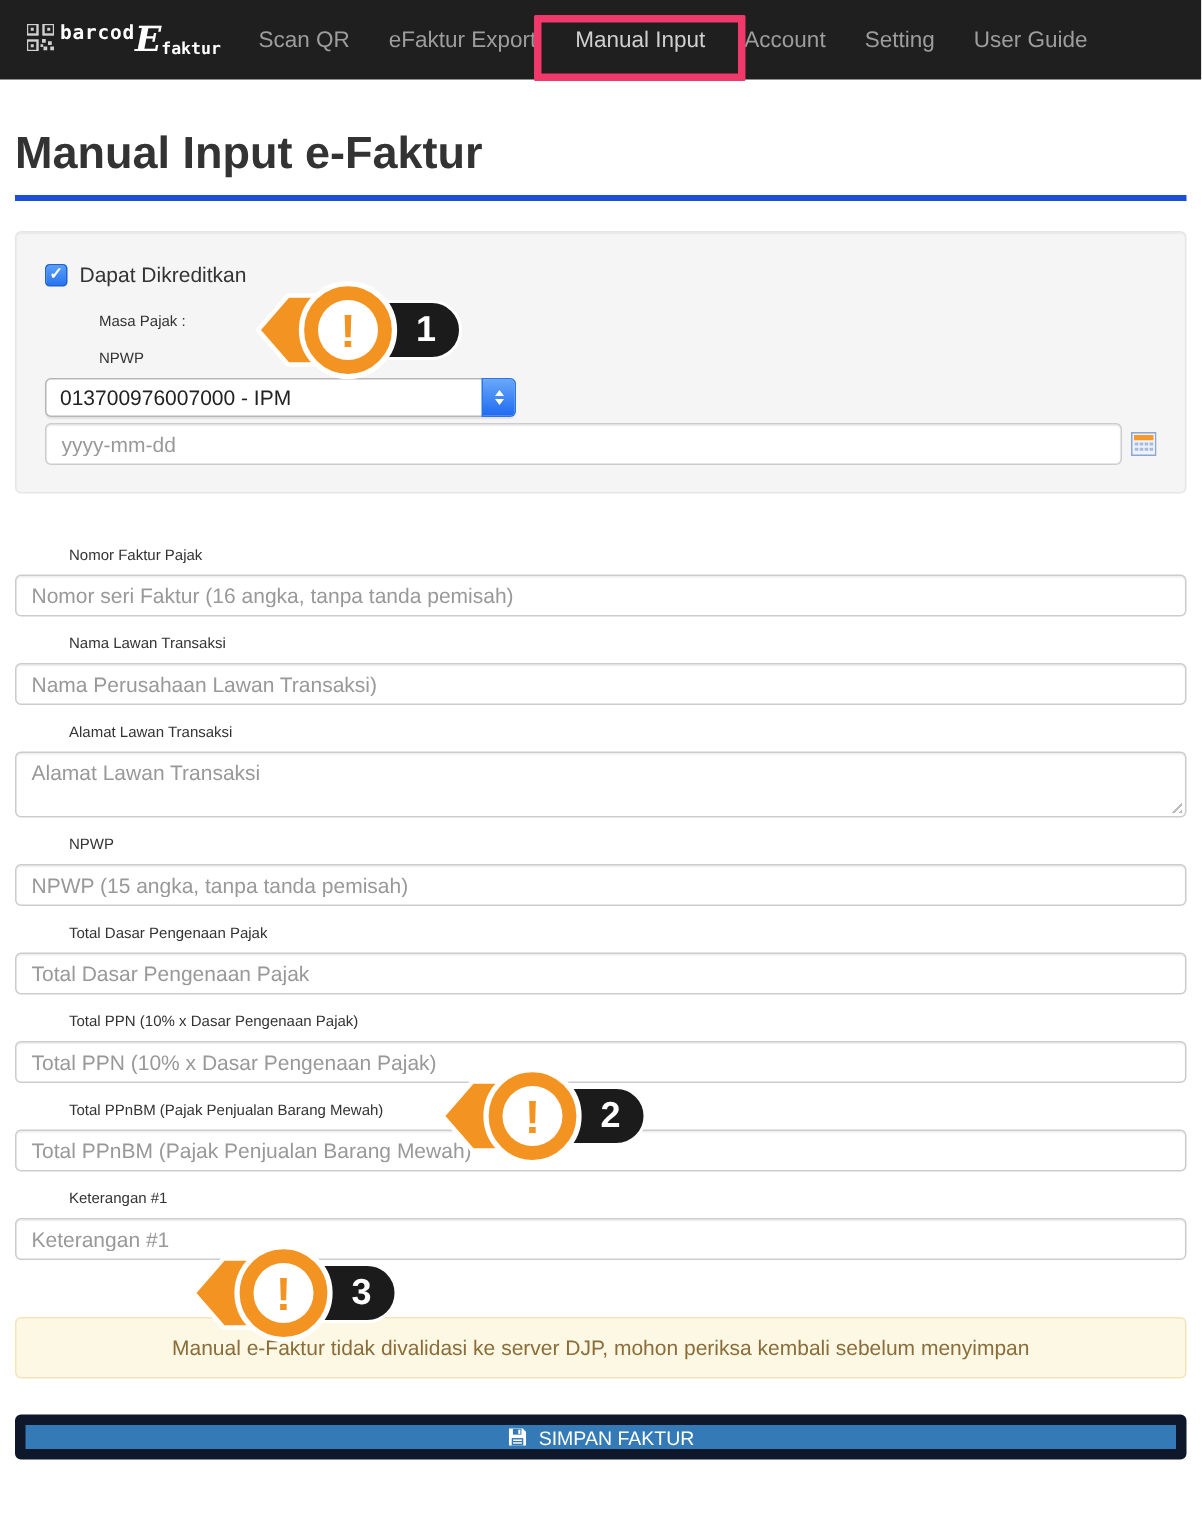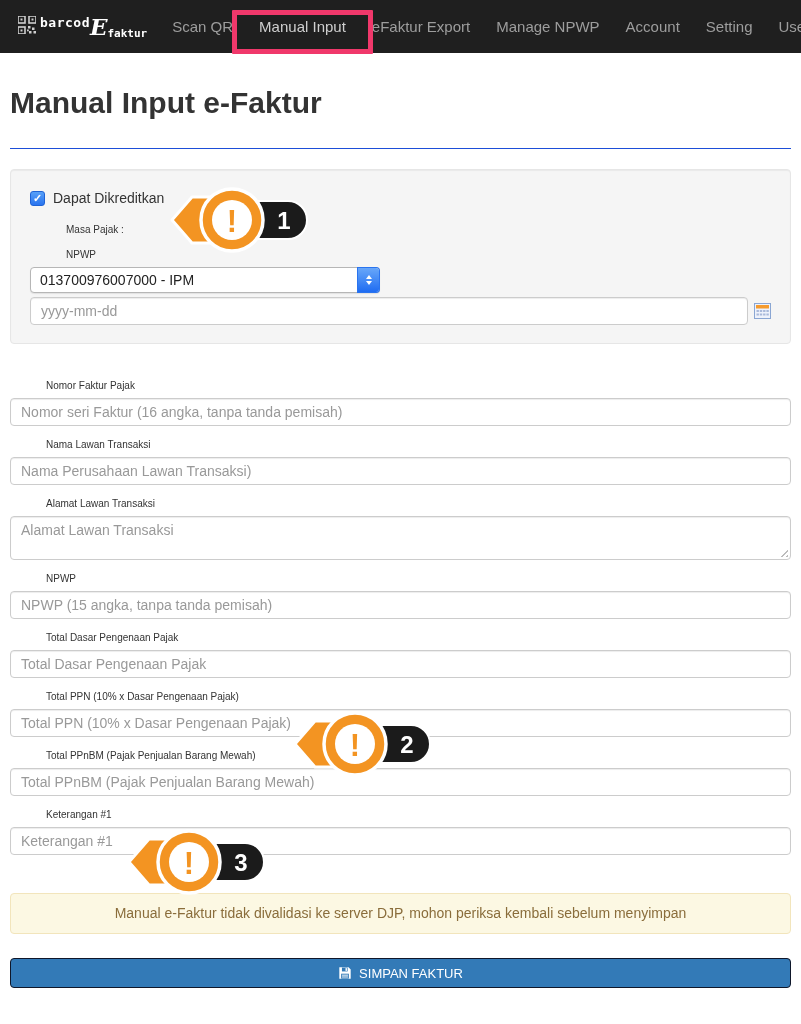--- a/index.html
+++ b/index.html
@@ -15,54 +15,54 @@
   .brand-prefix { font-size:13px; font-weight:700; letter-spacing:.5px; vertical-align:6px; }
   .brand-e { font-family:"DejaVu Serif", serif; font-style:italic; font-weight:700; font-size:23px; vertical-align:-2px; }
   .brand-suffix { font-size:11px; font-weight:700; vertical-align:-4px; }
   .nav-items { display:flex; height:38px; align-items:stretch; }
   .nav-item { position:relative; display:flex; align-items:center; padding:0 13px; color:#9d9d9d; font-size:15px; text-decoration:none; cursor:pointer; white-space:nowrap; }
   .nav-item.active { color:#cfcfcf; }
   .hlbox { position:absolute; left:-14px; right:-14px; top:2px; height:44px; border:5px solid #f0386b; border-radius:1px; pointer-events:none; z-index:20; }
 
   
   .container { padding:0 10px; }
-  h1.page-title { margin-top:33px; font-size:30px; line-height:34px; font-weight:700; color:#333; padding-bottom:28px; border-bottom:1px solid #1d4ed8; }
+  h1.page-title { margin-top:33px; font-size:30px; line-height:34px; font-weight:700; color:#333; padding-bottom:10px; border-bottom:4px solid #1d4ed8; }
 
   
   .well { margin-top:20px; background:#f5f5f5; border:1px solid #e6e6e6; border-radius:4px; padding:18px 19px; box-shadow:inset 0 1px 1px rgba(0,0,0,.05); }
   .check-row { display:flex; align-items:center; gap:8px; height:20px; cursor:pointer; }
   .mac-checkbox { width:15px; height:15px; border-radius:3px; background:linear-gradient(#57a0f8,#2a74ef); border:1px solid #1e63d6; color:#fff; font-size:11px; font-weight:700; line-height:13px; text-align:center; }
   .field-label { display:block; font-size:10px; font-weight:400; line-height:17px; margin-bottom:4px; color:#333;padding-left:36px; }
   .panel-label { margin-top:13px; }
   .panel-label-2 { margin-top:8px; }
   .mac-select { position:relative; display:flex; align-items:center; height:26px; background:#fff; border:1px solid #b6b6b6; border-radius:4px; font-size:14px; color:#222; padding:0 28px 0 9px; cursor:pointer; box-shadow:0 1px 1px rgba(0,0,0,.08); }
   .stepper { position:absolute; right:0px; top:0px; bottom:0px; width:21px; border-radius:0 3px 3px 0; background:linear-gradient(#68a7f9,#1f6cf2); display:flex; flex-direction:column; align-items:center; justify-content:center; gap:2px; box-shadow:0 0 0 1px #2a74ef; }
   .tri-up { width:0; height:0; border-left:3.5px solid transparent; border-right:3.5px solid transparent; border-bottom:4.5px solid #fff; }
   .tri-down { width:0; height:0; border-left:3.5px solid transparent; border-right:3.5px solid transparent; border-top:4.5px solid #fff; }
   .w-masa { width:160px; }
-  .w-npwp { width:350px; }
+  .w-npwp { width:314px; }
   .date-row { display:flex; align-items:center; gap:6px; margin-top:4px; }
   .date-input { width:110px; height:26px; }
   .cal-btn { cursor:pointer; line-height:0; }
 
   
   .form-area { margin-top:33px; }
   .form-group { margin-bottom:10px; }
   .text-input, .text-area { width:100%; border:1px solid #ccc; border-radius:4px; padding:5px 10px; font-size:14px; font-family:"Liberation Sans", sans-serif; color:#333; background:#fff; box-shadow:inset 0 1px 1px rgba(0,0,0,.075); outline:none; }
   .text-input { height:28px; }
   .text-area { height:44px; resize:none; display:block; }
   .text-input::placeholder, .text-area::placeholder { color:#999; opacity:1; }
   .ta-wrap { position:relative; }
   .ta-wrap::after { content:""; position:absolute; right:3px; bottom:3px; width:10px; height:10px;
      background:repeating-linear-gradient(135deg, transparent 0 2px, #bdbdbd 2px 3.5px);
      clip-path:polygon(100% 0, 100% 100%, 0 100%); pointer-events:none; }
 
   
   .alert-warn { margin-top:38px; background:#fcf8e3; border:1px solid #f2e5bc; border-radius:4px; color:#8a6d3b; text-align:center; padding:11px 15px; font-size:14px; line-height:17px; }
-  .btn-primary { margin-top:24px; width:100%; height:30px; background:#337ab7; border:1px solid #0f172a; border-radius:4px; color:#fff; font-size:13px; font-family:"Liberation Sans", sans-serif; display:flex; align-items:center; justify-content:center; gap:7px; cursor:pointer; }
+  .btn-primary { margin-top:24px; width:100%; height:30px; background:#337ab7; border:7px solid #0f172a; border-radius:4px; color:#fff; font-size:13px; font-family:"Liberation Sans", sans-serif; display:flex; align-items:center; justify-content:center; gap:7px; cursor:pointer; }
 
   
   .callout { position:absolute; z-index:30; pointer-events:none; }
   .co-num { fill:#fff; font-size:24px; font-weight:700; font-family:"Liberation Sans", sans-serif; text-anchor:middle; dominant-baseline:central; }
   .co-bang { fill:#f39422; font-size:31px; font-weight:700; font-family:"Liberation Sans", sans-serif; text-anchor:middle; dominant-baseline:central; }
 </style>
 </head>
 <body>
 
 <div id="page">
@@ -83,26 +83,25 @@
             <rect x="11" y="15" width="2.5" height="2.5"></rect>
               <rect x="15.5" y="15" width="2.5" height="2.5"></rect>
             <rect x="9" y="13.5" width="1.8" height="1.8"></rect>
           </g>
         </svg>
       </span>
       <span class="brand-text"><span class="brand-prefix">barcod</span><span class="brand-e">E</span><span class="brand-suffix">faktur</span></span>
     </a>
     <div class="nav-items">
       <a class="nav-item">Scan QR</a>
+      <a class="nav-item">eFaktur Export</a>
       <a class="nav-item active">
         <span>Manual Input</span>
         <span class="hlbox"></span>
       </a>
-      <a class="nav-item">eFaktur Export</a>
-      <a class="nav-item">Manage NPWP</a>
       <a class="nav-item">Account</a>
       <a class="nav-item">Setting</a>
       <a class="nav-item">User Guide</a>
 
     </div>
   </nav>
 
   <div class="container">
     <h1 class="page-title">Manual Input e-Faktur</h1>
 

